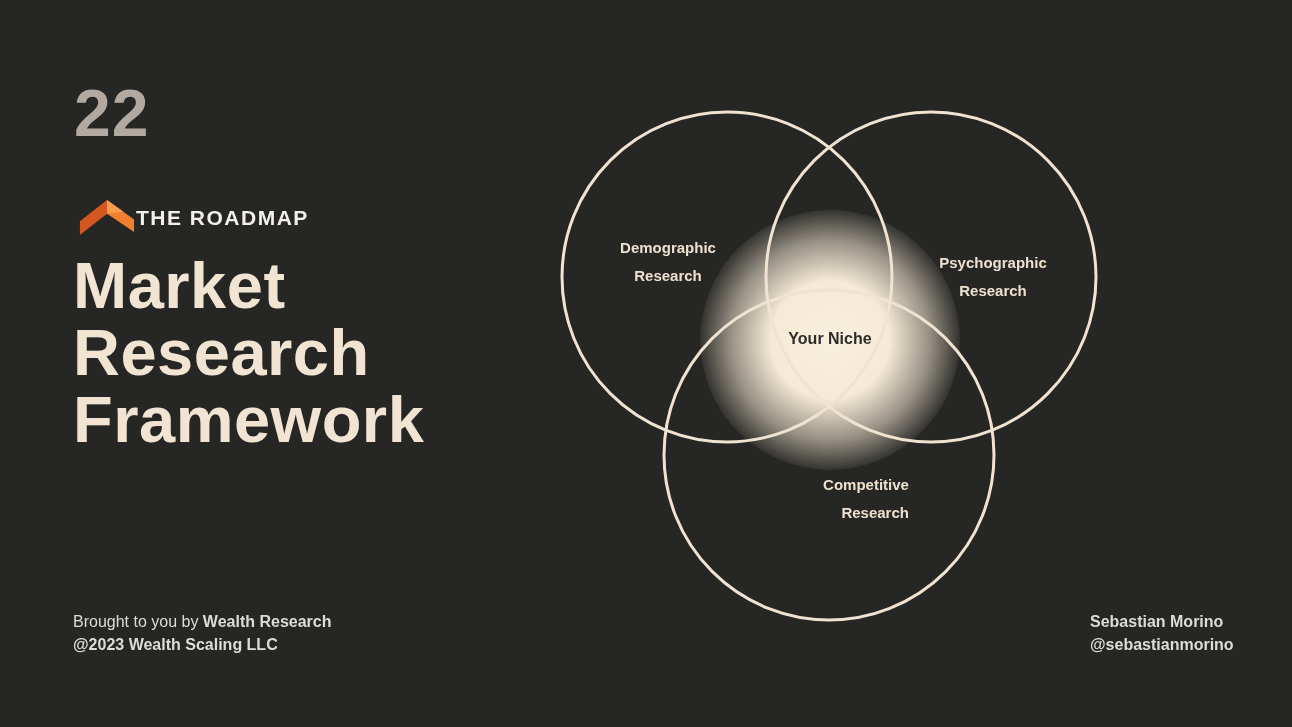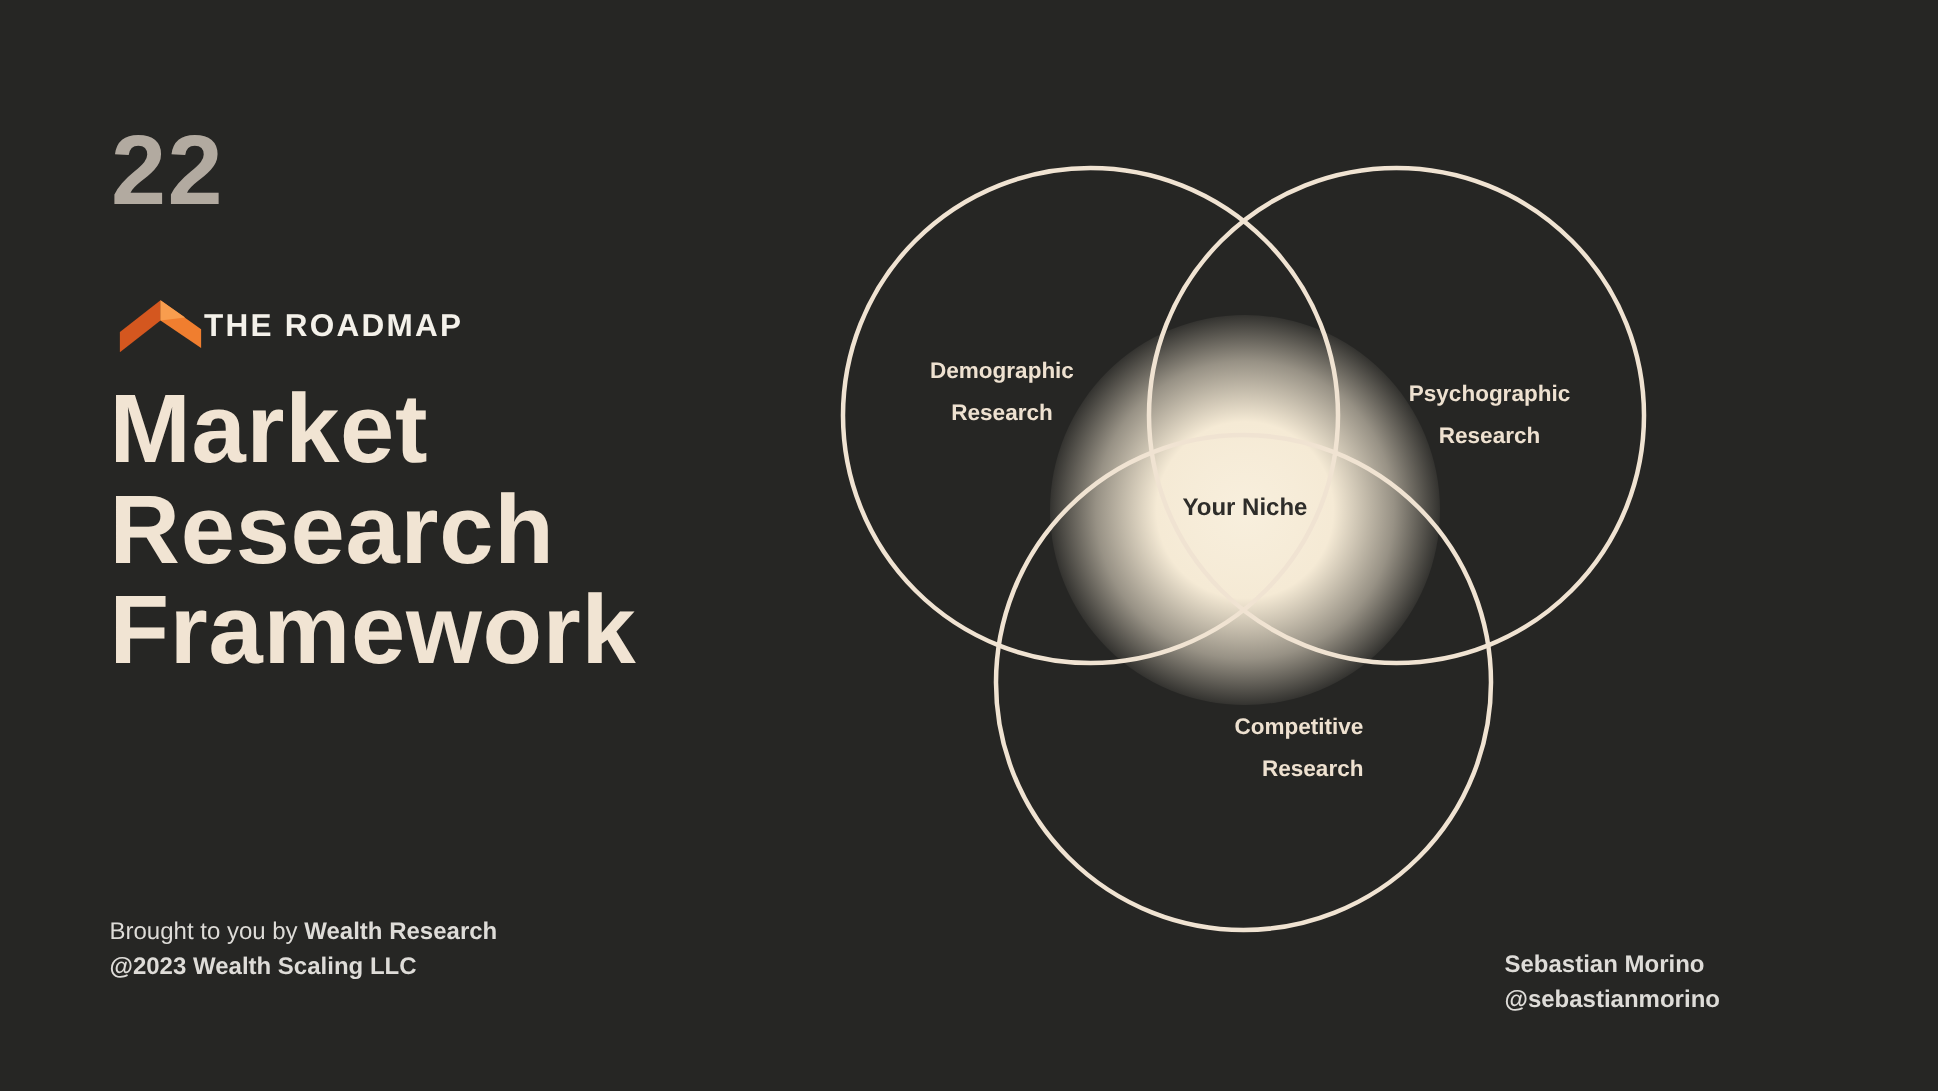--- a/index.html
+++ b/index.html
@@ -55,21 +55,21 @@
 
   
   .footer {
     position: absolute;
     top: 610px;
     font-size: 16px;
     line-height: 23px;
     color: #dedcd8;
   }
   .footer-left  { left: 73px; }
-  .footer-right { left: 1003px; margin-top: 22px; }
+  .footer-right { left: 1090px; }
   .footer .bold { font-weight: 700; }
   .footer div { white-space: nowrap; }
 
   
   .venn-svg {
     position: absolute;
     left: 0; top: 0;
     width: 1292px;
     height: 727px;
   }

